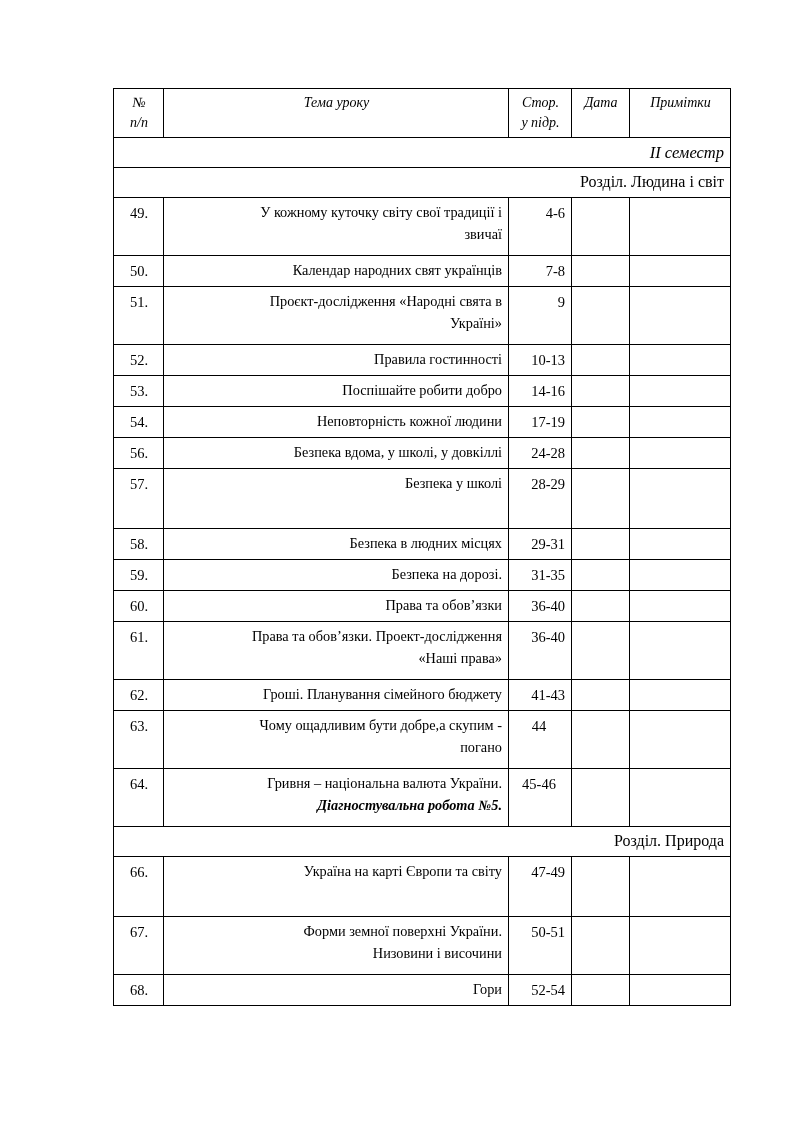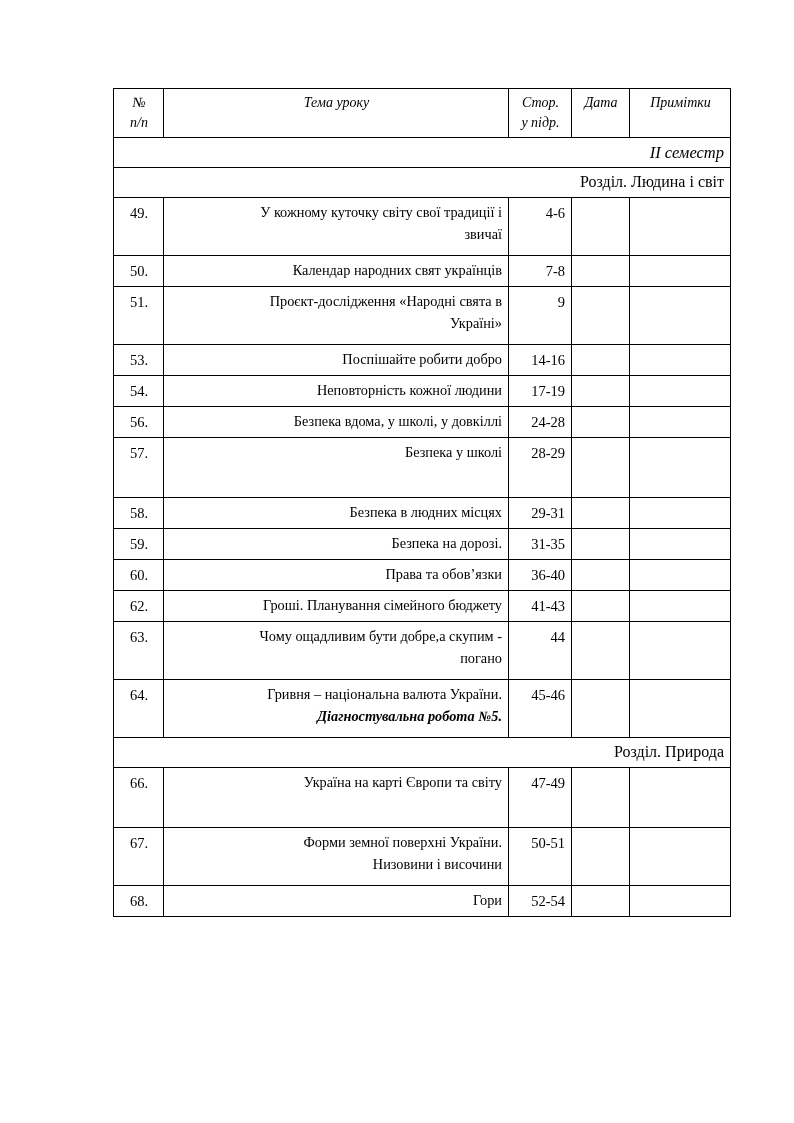--- a/index.html
+++ b/index.html
@@ -78,21 +78,21 @@
     text-align: right;
     padding-left: 8px;
   }
   td.topic .ln { display: block; white-space: pre; }
   td.topic .ln.bi { font-weight: bold; font-style: italic; margin-left: 46px; }
   td.pages {
     text-align: right;
     padding-left: 7px;
     font-size: 14.5px;
   }
-  td.pages.center { padding-left: 4px; }
+  td.pages.center { text-align: center; padding-left: 4px; }
   td.date, td.notes { }
 
   
   tr.h1 td { height: 22px; }
   tr.h2 td { height: 49px; }
   tr.h3 td { height: 80px; }
   tr.tall td { height: 51px; }
 </style>
 </head>
 <body>
@@ -157,20 +157,29 @@
           <td class="num">51.</td>
           <td class="topic">
             <span class="ln">Проєкт-дослідження «Народні свята в</span>
             <span class="ln">Україні»</span>
           </td>
           <td class="pages">9</td>
           <td class="date"></td>
           <td class="notes"></td>
         </tr>
         <tr class="h1">
+          <td class="num">52.</td>
+          <td class="topic">
+            <span class="ln">Правила гостинності</span>
+          </td>
+          <td class="pages">10-13</td>
+          <td class="date"></td>
+          <td class="notes"></td>
+        </tr>
+        <tr class="h1">
           <td class="num">53.</td>
           <td class="topic">
             <span class="ln">Поспішайте робити добро</span>
           </td>
           <td class="pages">14-16</td>
           <td class="date"></td>
           <td class="notes"></td>
         </tr>
         <tr class="h1">
           <td class="num">54.</td>
@@ -214,20 +223,30 @@
             <span class="ln">Безпека на дорозі.</span>
           </td>
           <td class="pages">31-35</td>
           <td class="date"></td>
           <td class="notes"></td>
         </tr>
         <tr class="h1">
           <td class="num">60.</td>
           <td class="topic">
             <span class="ln">Права та обов’язки</span>
+          </td>
+          <td class="pages">36-40</td>
+          <td class="date"></td>
+          <td class="notes"></td>
+        </tr>
+        <tr class="h2">
+          <td class="num">61.</td>
+          <td class="topic">
+            <span class="ln">Права та обов’язки. Проект-дослідження</span>
+            <span class="ln">«Наші права»</span>
           </td>
           <td class="pages">36-40</td>
           <td class="date"></td>
           <td class="notes"></td>
         </tr>
         <tr class="h1">
           <td class="num">62.</td>
           <td class="topic">
             <span class="ln">Гроші. Планування сімейного бюджету</span>
           </td>

